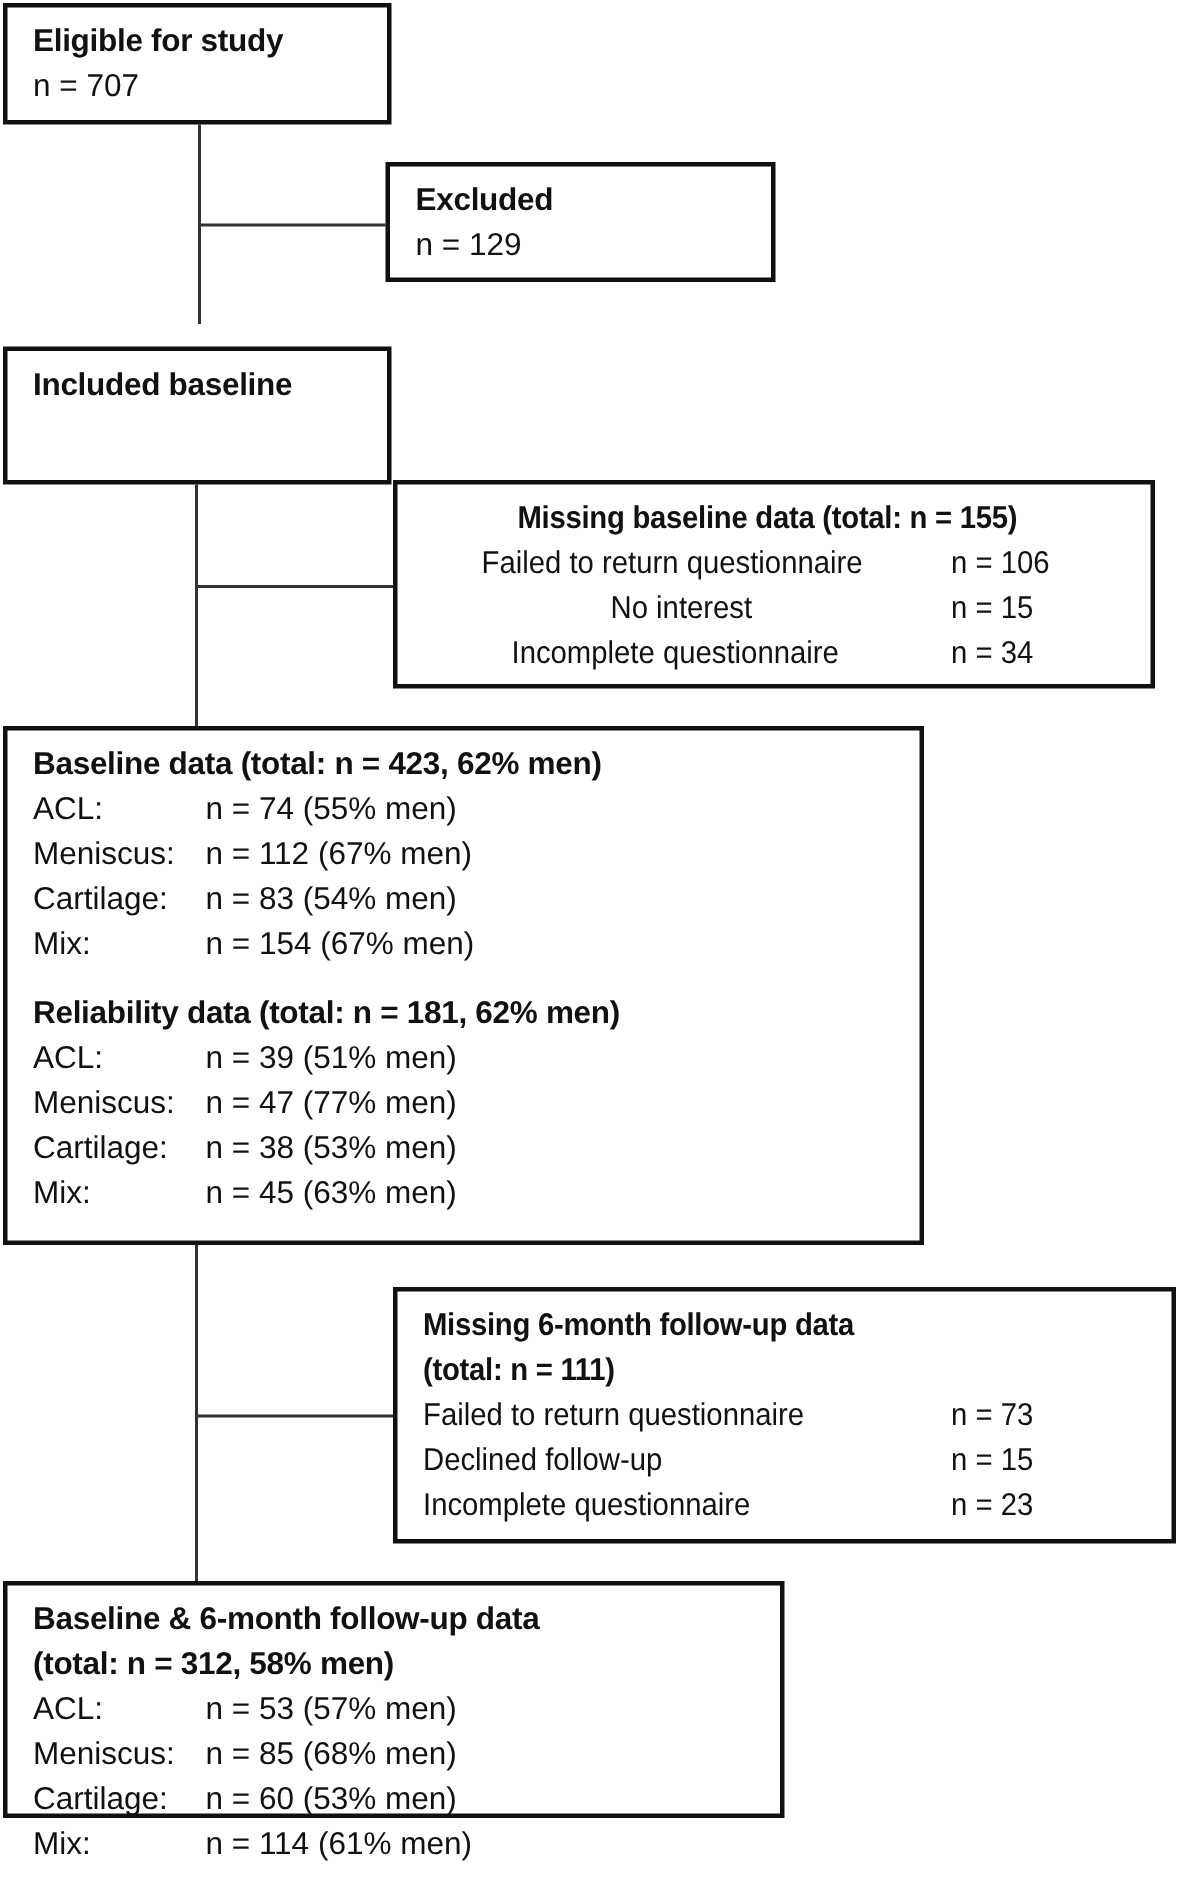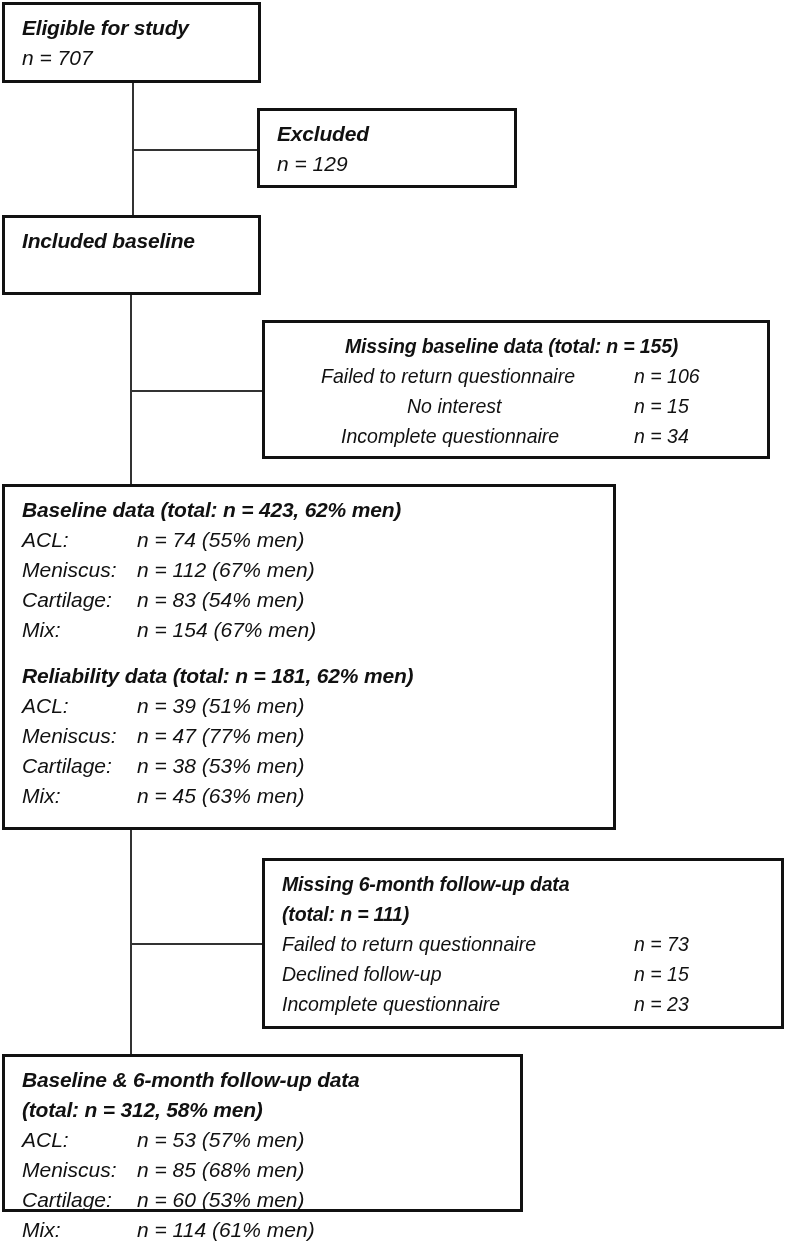--- a/index.html
+++ b/index.html
@@ -1,19 +1,19 @@
 <!DOCTYPE html>
 <html><head>
 <meta charset="utf-8">
 <style>
   html, body { margin:0; padding:0; background:#ffffff; }
   body { width:785px; height:1254px; position:relative; overflow:hidden;
          font-family:"Liberation Sans", sans-serif; color:#111; }
   .box { position:absolute; border:3px solid #111; box-sizing:border-box; background:#fff;
-         padding:8px 0 0 17px; font-size:21px; line-height:30px;font-style:italic; }
+         padding:8px 0 0 17px; font-size:21px; line-height:30px; }
   .box .title { font-weight:bold; letter-spacing:-0.2px; white-space:nowrap; }
   .box .line { white-space:nowrap; transform-origin:left; }
   .row { display:flex; white-space:nowrap; }
   .row .lbl { width:115px; flex:none; }
   .row2 .lbl { width:352px; flex:none; }
   .vline { position:absolute; width:2px; background:#333; }
   .hline { position:absolute; height:2px; background:#333; }
   .spacer { height:16px; }
   .cond { display:inline-block; transform:scaleX(0.93); transform-origin:left; }
 </style>
@@ -30,21 +30,21 @@
 <div class="box" style="left:2px; top:2px; width:259px; height:81px;">
   <div class="title">Eligible for study</div>
   <div class="line">n = 707</div>
 </div>
 
 <div class="box" style="left:257px; top:108px; width:260px; height:80px;">
   <div class="title">Excluded</div>
   <div class="line">n = 129</div>
 </div>
 
-<div class="box" style="left:2px; top:215px; width:259px; height:80px;">
+<div class="box" style="left:2px; top:231px; width:259px; height:92px;">
   <div class="title">Included baseline</div>
 </div>
 
 <div class="box" style="left:262px; top:320px; width:508px; height:139px;text-align:center;">
   <div class="title"><span class="cond">Missing baseline data (total: n = 155)</span></div>
   <div class="row row2">
       <span class="lbl"><span class="cond">Failed to return questionnaire</span></span>
       <span class="cond">n = 106</span>
     </div>
   <div class="row row2">

